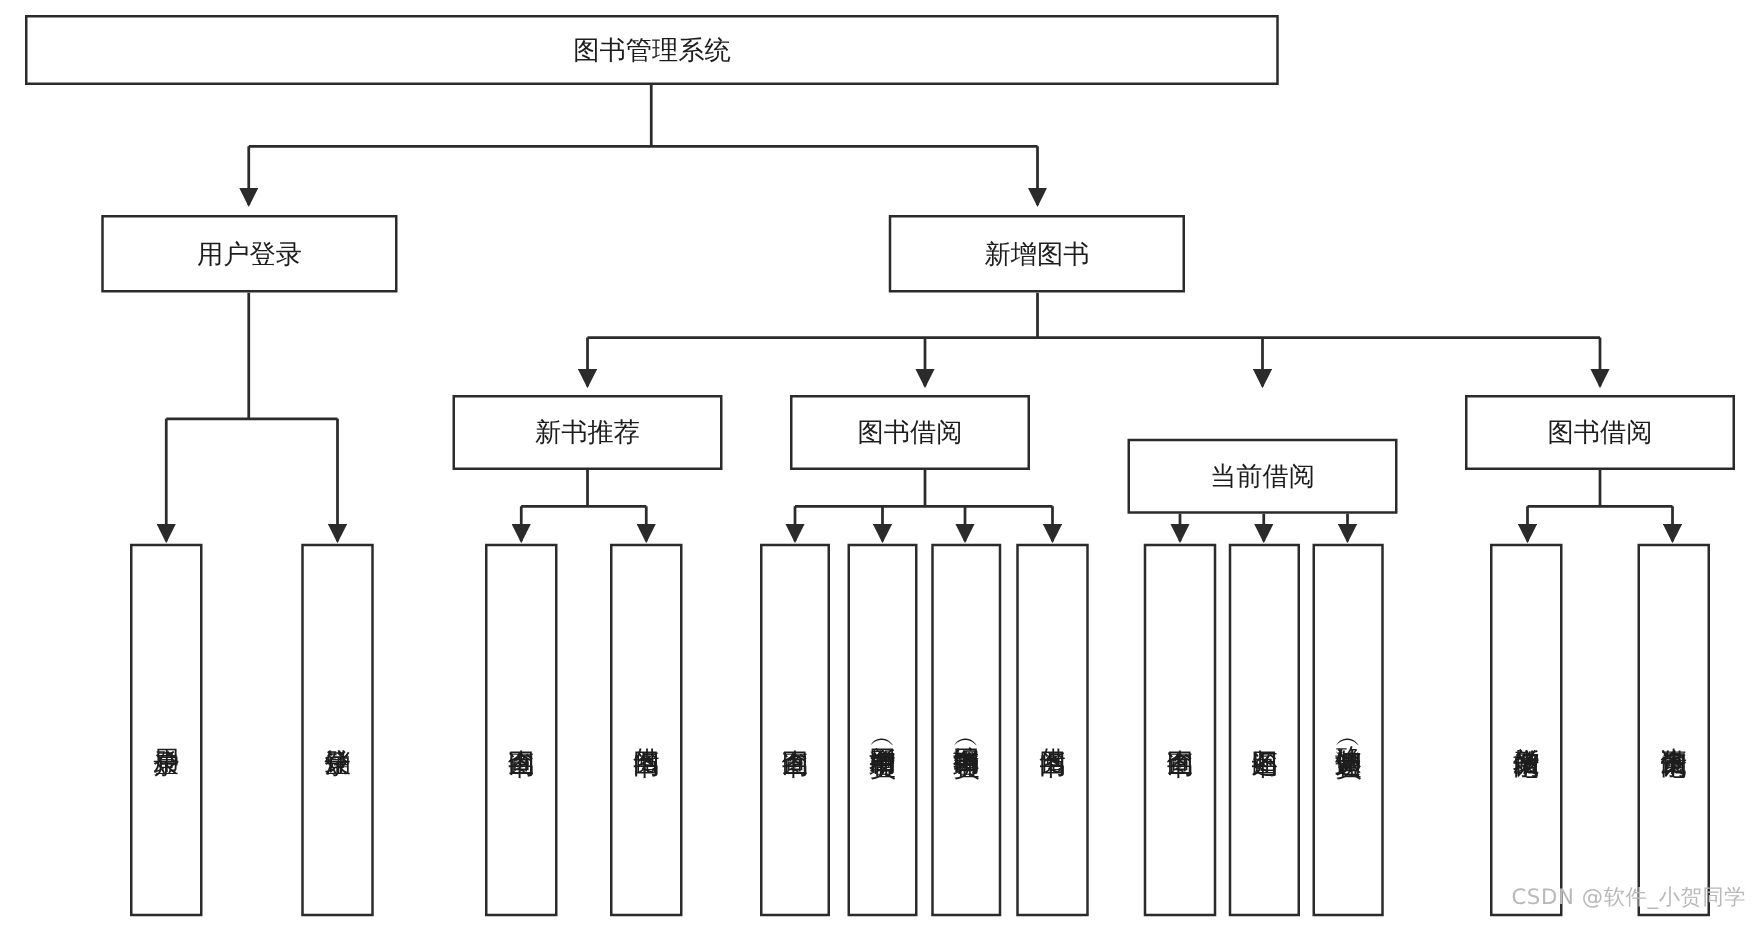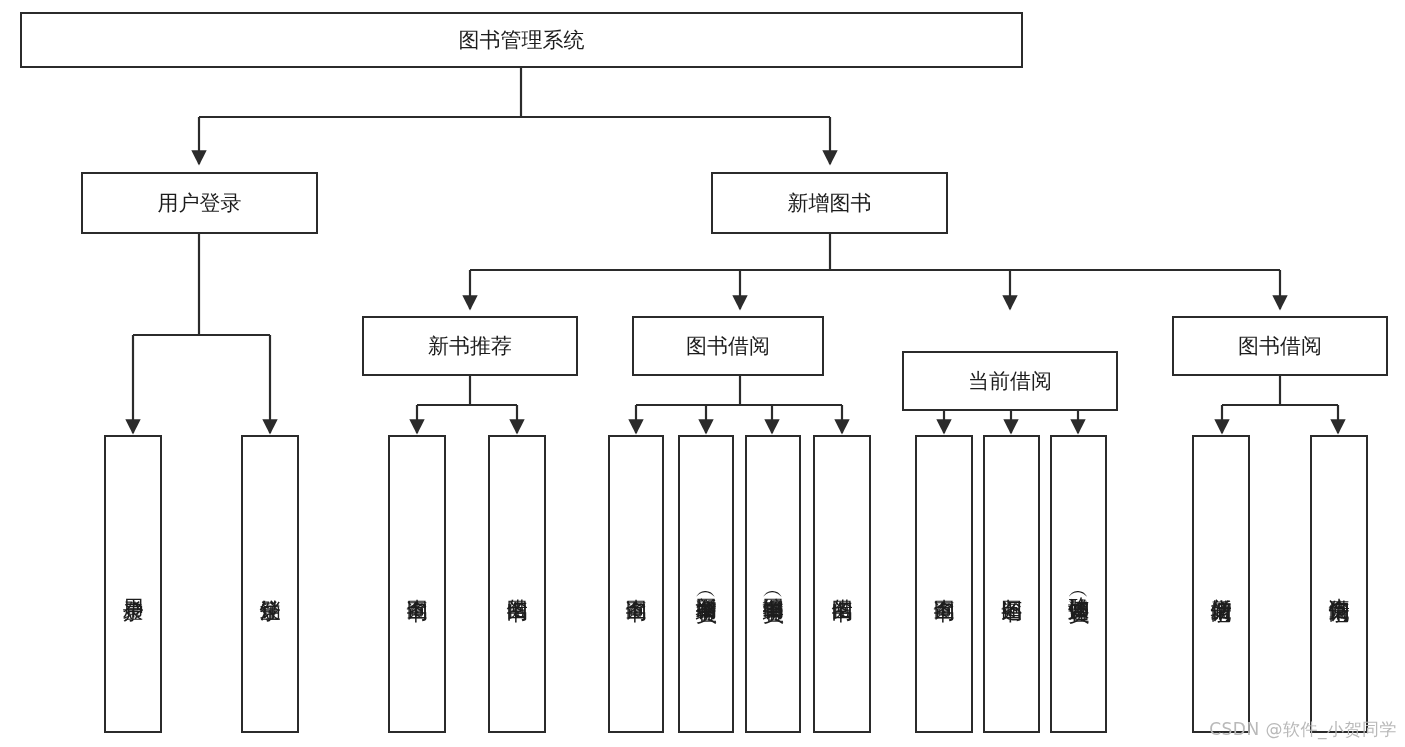--- a/index.html
+++ b/index.html
@@ -47,21 +47,21 @@
   .node-v .vtext {
     writing-mode: vertical-rl;
     text-orientation: upright;
     white-space: normal;
     max-height: 272px;
     line-height: 1.06;
   }
   #watermark {
     position: absolute;
     right: 8px;
-    bottom: 6px;
+    bottom: 18px;
     font-size: 17px;
     color: #b9b9b9;
     letter-spacing: 0.5px;
     white-space: nowrap;
     margin-left: 30px;
   }
 </style>
 </head>
 <body>
 

